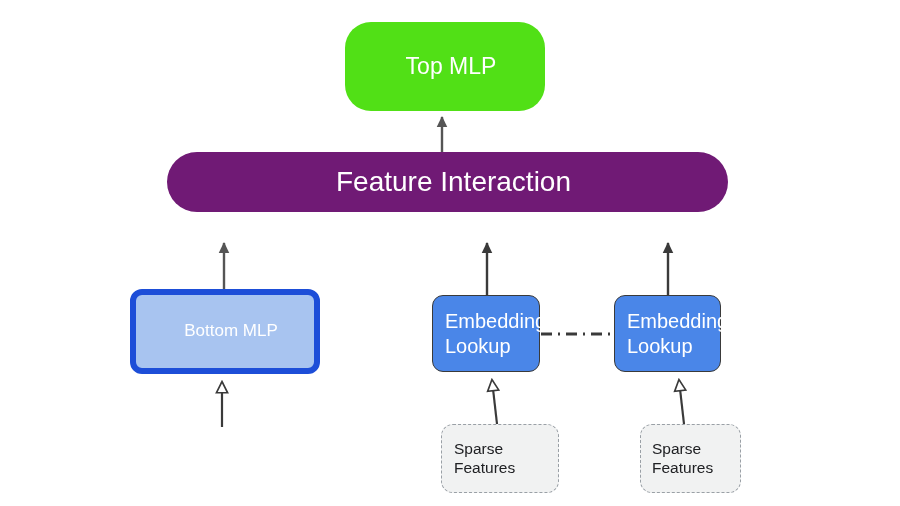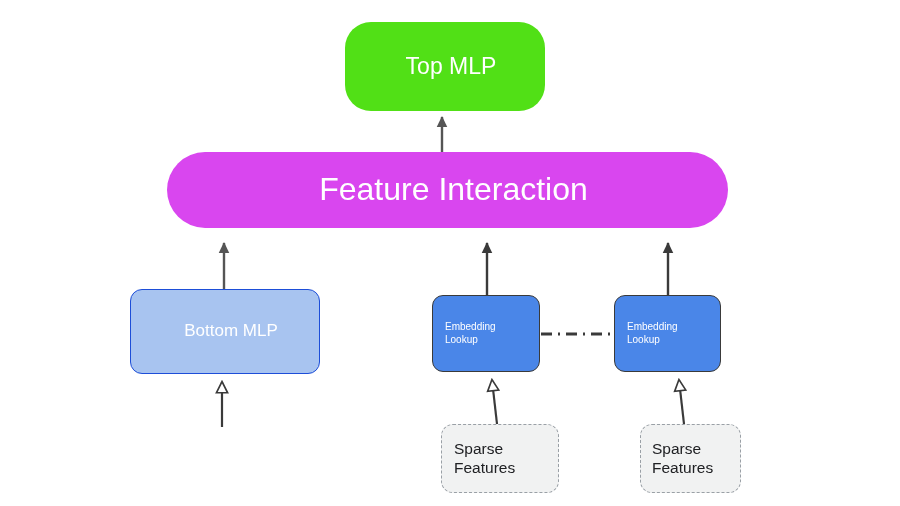--- a/index.html
+++ b/index.html
@@ -52,47 +52,47 @@
     border-radius: 26px;
     color: #ffffff;
     font-size: 23px;
   }
 
   
   #node-feature-interaction {
     left: 167px;
     top: 152px;
     width: 561px;
-    height: 76px;
-    background: #d946ef;
+    height: 60px;
+    background: #701a75;
     border-radius: 43px;
     color: #ffffff;
-    font-size: 32px;
+    font-size: 28px;
   }
 
   
   #node-bottom-mlp {
     left: 130px;
     top: 289px;
     width: 190px;
     height: 85px;
     background: #a8c4f0;
-    border: 1px solid #1d4ed8;
+    border: 6px solid #1d4ed8;
     border-radius: 12px;
     color: #ffffff;
     font-size: 17px;
   }
 
   
   .embedding-node {
     background: #4a86e8;
     border: 1px solid #3a3a3a;
     border-radius: 11px;
     color: #ffffff;
-    font-size: 10px;
+    font-size: 20px;
     justify-content: flex-start;
     text-align: left;
     padding-left: 12px;
   }
   #node-embedding-lookup-1 {
     left: 432px;
     top: 295px;
     width: 108px;
     height: 77px;
   }

